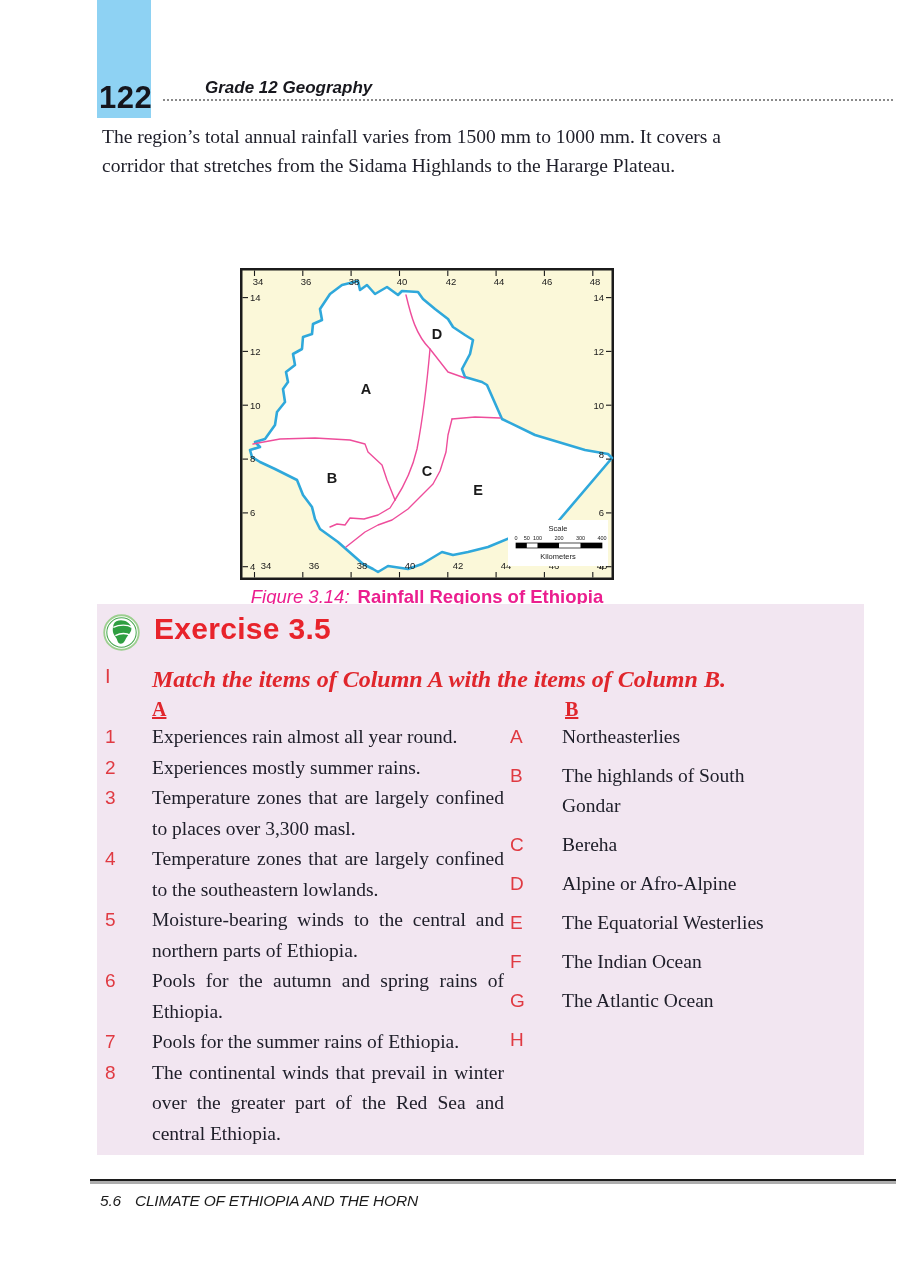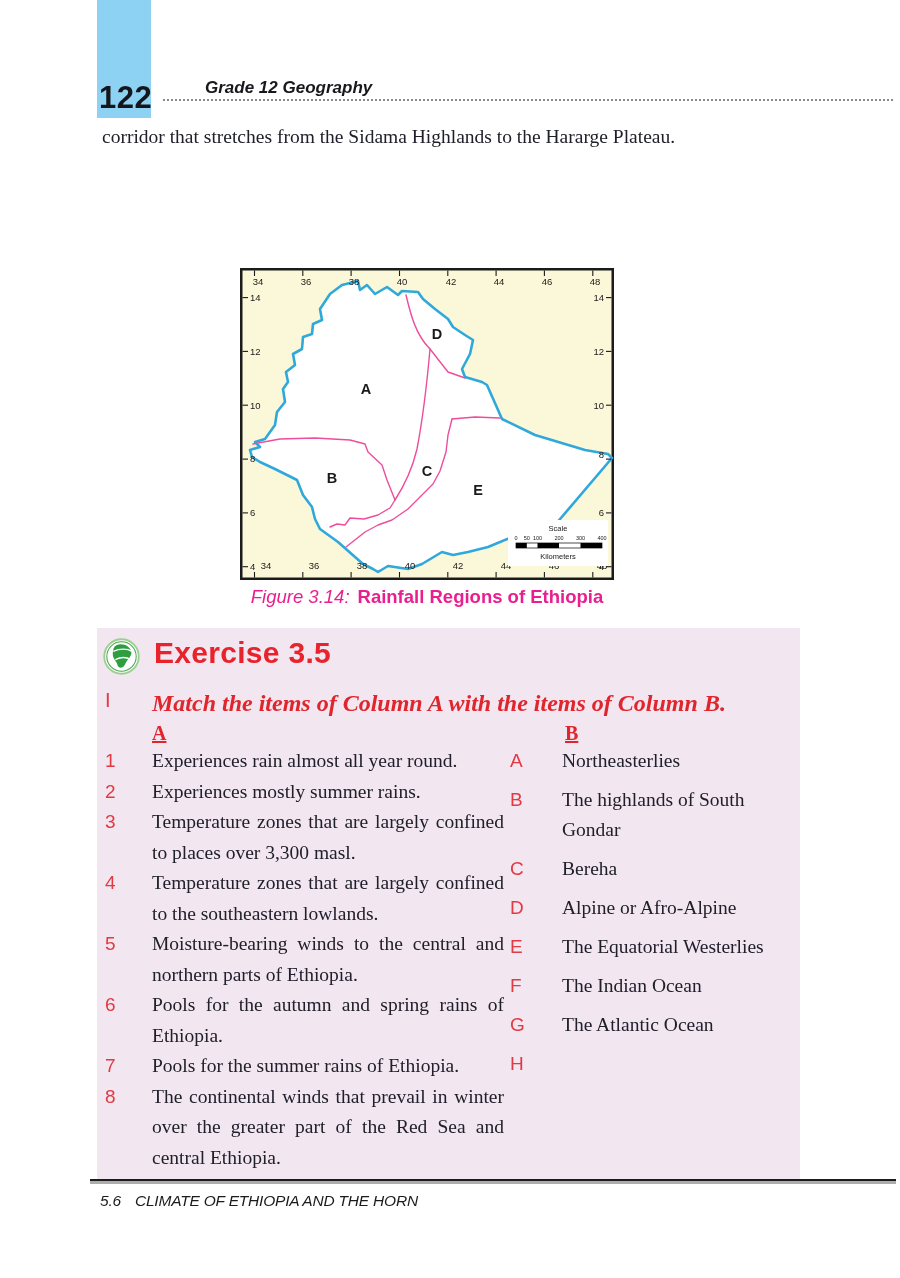--- a/index.html
+++ b/index.html
@@ -29,21 +29,21 @@
   .tick-label { font-size:9.5px; }
   .region-label { font-size:14.5px; font-weight:bold; }
   .scale-text { font-size:7.5px; }
   .scale-num { font-size:5.5px; }
   
   .caption { position:absolute; left:240px; top:586px; width:374px; text-align:center;
              font-family:"Liberation Sans",sans-serif; font-size:18.5px; color:#EB1E8F; white-space:nowrap; }
   .cap-label { font-style:italic; }
   .cap-title { font-weight:bold; margin-left:8px; }
   
-  .exbox { position:absolute; left:97px; top:628px; width:703px; height:551px; background:#F2E6F1; }
+  .exbox { position:absolute; left:97px; top:604px; width:767px; height:551px; background:#F2E6F1; }
   .globe { position:absolute; left:6px; top:10px; width:37px; height:37px; }
   .extitle { position:absolute; left:57px; top:8px; font-family:"Liberation Sans",sans-serif;
              font-weight:bold; font-size:30px; color:#E8232B; letter-spacing:0.3px; }
   .exnum { position:absolute; left:8px; top:61px; font-family:"Liberation Sans",sans-serif;
            font-size:20px; color:#E03A42; }
   .instr { position:absolute; left:55px; top:62px; font-weight:bold; font-style:italic;
            font-size:24px; color:#E0262C; white-space:nowrap; }
   .colhdr { position:absolute; top:94px; font-weight:bold; font-size:20px; color:#E0262C;
             text-decoration:underline; }
   .colhdr.a { left:55px; } .colhdr.b { left:468px; }
@@ -65,20 +65,21 @@
 <body>
 
 <div class="page">
 
   <div class="tab"></div>
   <div class="pagenum">122</div>
   <div class="htitle">Grade 12 Geography</div>
   <div class="dotline"></div>
 
   <div class="para p1">
+    <div class="line">The region’s total annual rainfall varies from 1500 mm to 1000 mm. It covers a</div>
     <div class="line">corridor that stretches from the Sidama Highlands to the Hararge Plateau.</div>
   </div>
 
   <svg class="map" width="374" height="312" viewBox="0 0 374 312">
     <rect x="1.25" y="1.25" width="371.5" height="309.5" fill="#FBF8D9" stroke="#1b1b1b" stroke-width="2.5"></rect>
 
     <path fill="#ffffff" stroke="none" d="M315,257 L372,190 L368,186 L345,182 L295,167 L262,151 L247,117 L242,114 L225,109 L222,101 L230,86 L233,72 L225,67 L213,59 L208,51 L195,41 L183,31 L178,24 L162,23 L158,27 L147,19 L135,26 L127,17 L120,22 L118,13 L102,17 L90,26 L80,41 L82,52 L73,56 L72,66 L63,69 L62,81 L53,86 L55,97 L46,104 L48,114 L43,121 L45,134 L37,144 L35,157 L25,171 L15,174 L20,179 L10,182 L12,189 L20,194 L35,201 L57,212 L63,227 L72,239 L75,251 L80,261 L98,274 L123,296 L133,301 L138,304 L148,298 L168,301 L182,296 L202,284 L213,287 L228,284 L248,279 L272,269 Z"></path>
     <path fill="none" stroke="#2FA8DB" stroke-width="2.6" stroke-linejoin="round" stroke-linecap="round" d="M315,257 L372,190 L368,186 L345,182 L295,167 L262,151 L247,117 L242,114 L225,109 L222,101 L230,86 L233,72 L225,67 L213,59 L208,51 L195,41 L183,31 L178,24 L162,23 L158,27 L147,19 L135,26 L127,17 L120,22 L118,13 L102,17 L90,26 L80,41 L82,52 L73,56 L72,66 L63,69 L62,81 L53,86 L55,97 L46,104 L48,114 L43,121 L45,134 L37,144 L35,157 L25,171 L15,174 L20,179 L10,182 L12,189 L20,194 L35,201 L57,212 L63,227 L72,239 L75,251 L80,261 L98,274 L123,296 L133,301 L138,304 L148,298 L168,301 L182,296 L202,284 L213,287 L228,284 L248,279 L272,269"></path>
 
     <g fill="none" stroke="#EE4D9B" stroke-width="1.4" stroke-linejoin="round" stroke-linecap="round">

